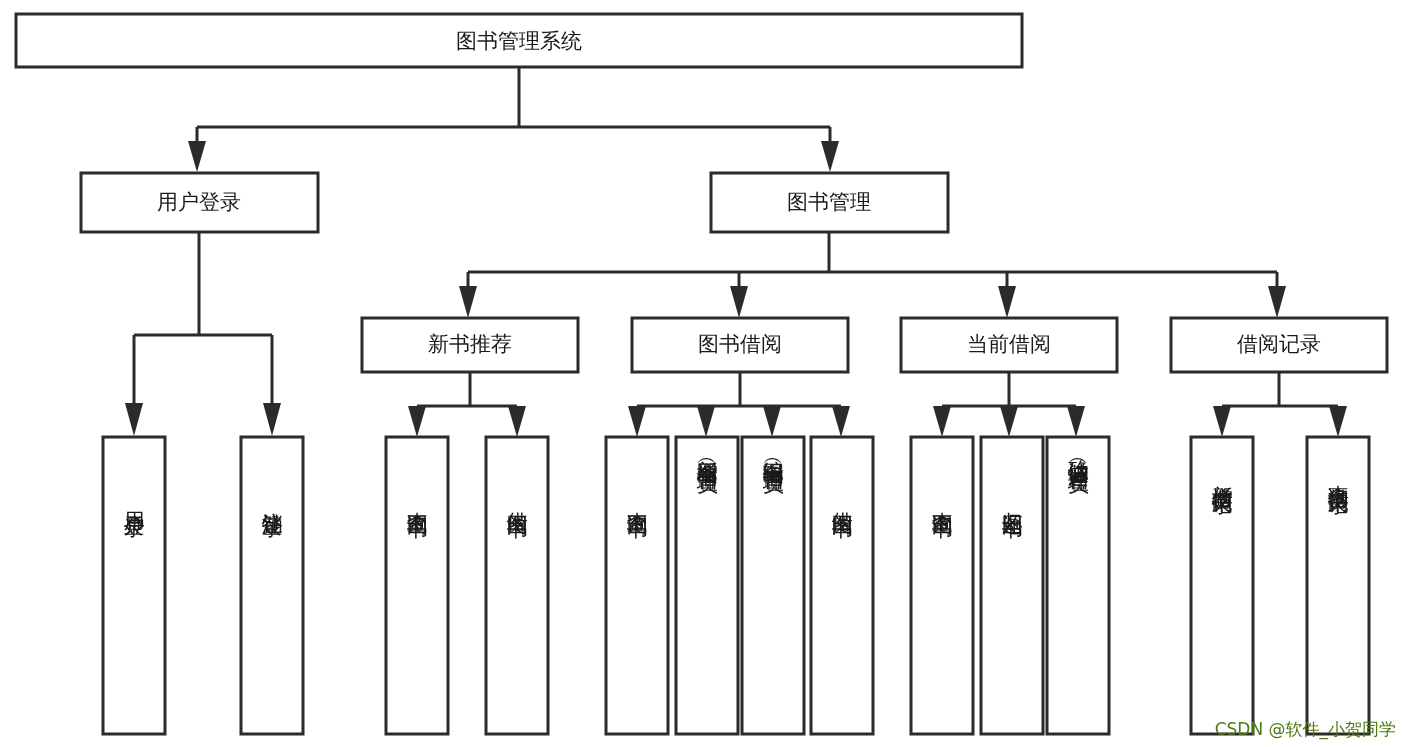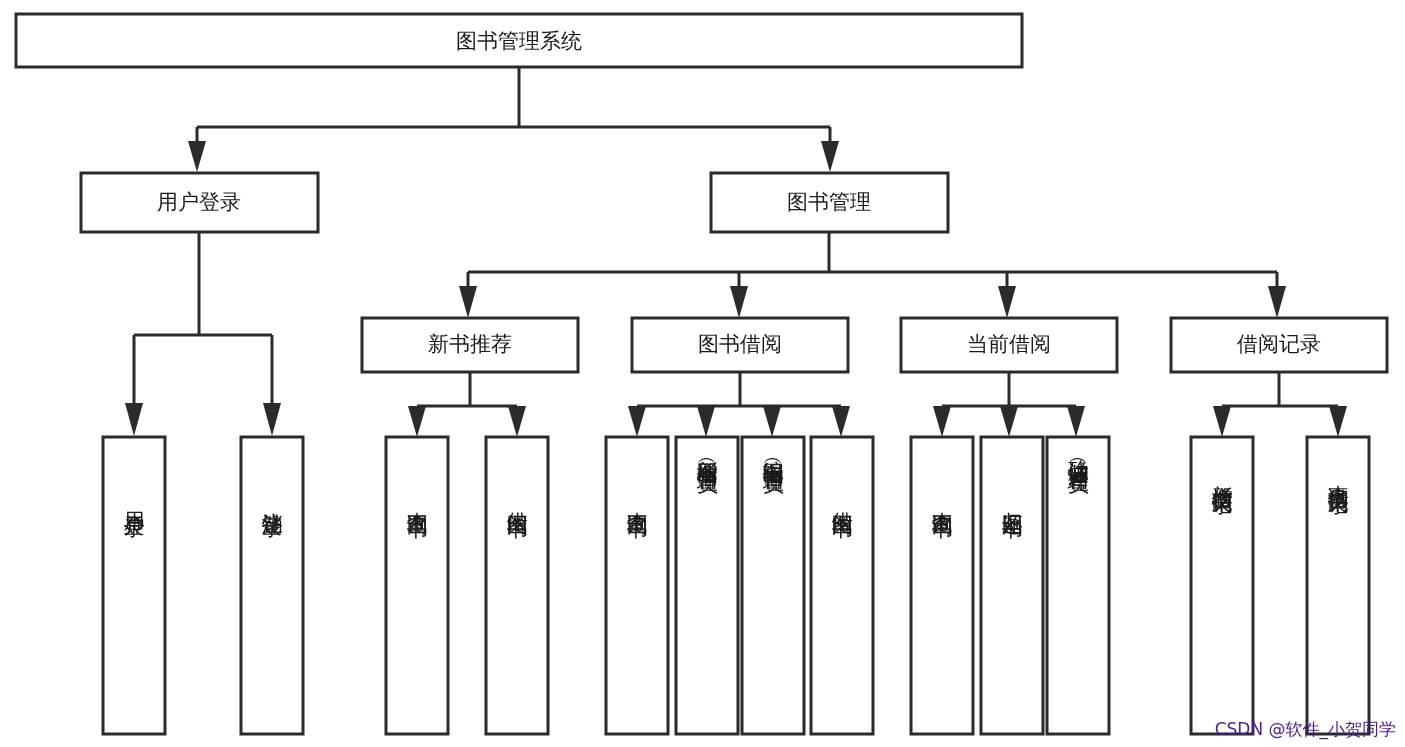--- a/index.html
+++ b/index.html
@@ -63,21 +63,21 @@
     color: #1a1a1a;
     letter-spacing: 2px;
     white-space: nowrap;
   }
   .watermark {
     position: absolute;
     right: 8px;
     bottom: 6px;
     font-family: "DejaVu Sans", "Liberation Sans", sans-serif;
     font-size: 17px;
-    color: #4c1d95;
+    color: #4d7c0f;
     white-space: nowrap;
     pointer-events: none;
   }
 </style>
 </head>
 <body>
 
 <div id="diagram-root">
 
   <svg id="flowchart" width="1405" height="747" viewBox="0 0 1405 747">

